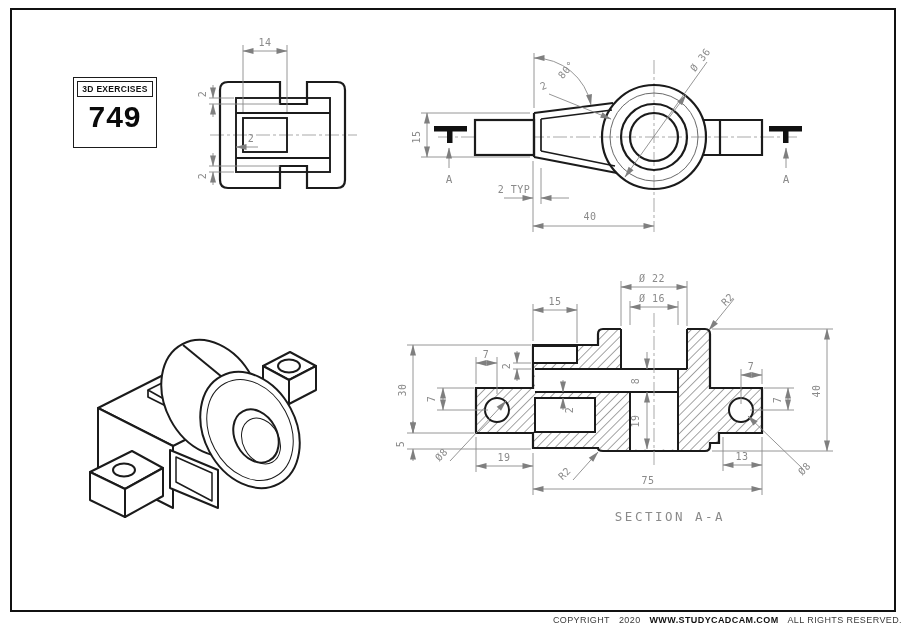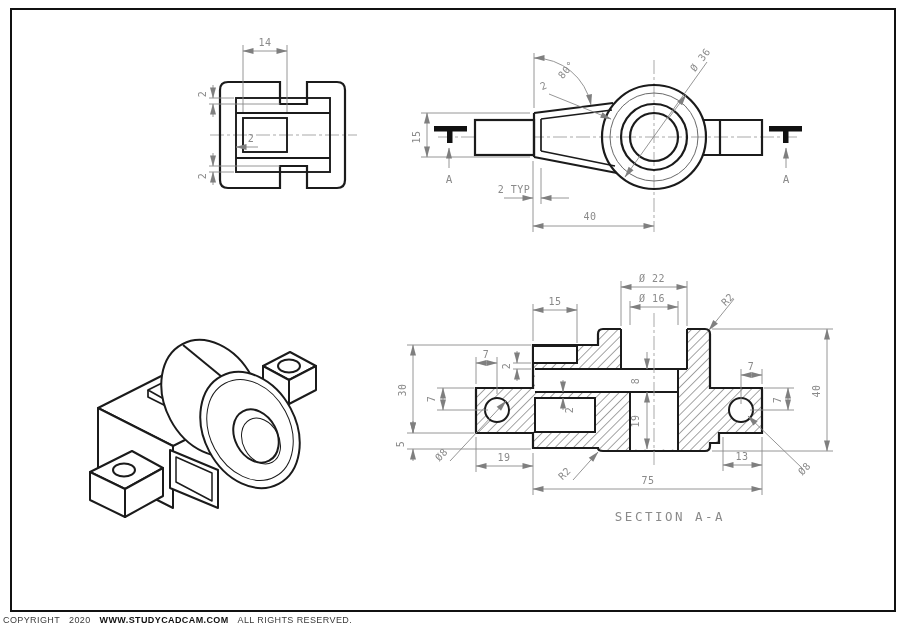--- a/index.html
+++ b/index.html
@@ -5,35 +5,39 @@
   html,body{margin:0;padding:0;background:#fff;}
   .sheet{position:relative;width:905px;height:640px;background:#fff;overflow:hidden;
          font-family:"Liberation Sans",sans-serif;}
   .frame{position:absolute;left:10px;top:8px;width:882px;height:600px;border:2.4px solid #111;}
   .exbox{position:absolute;left:73px;top:77px;width:84px;height:71px;border:1.7px solid #1b1b1b;
          background:#fff;box-sizing:border-box;}
   .exbox .t{margin:3px 3px 0 3px;border:1.3px solid #1b1b1b;font-size:8.5px;letter-spacing:.3px;
             text-align:center;padding:2px 0;color:#111;font-weight:600;}
   .exbox .n{text-align:center;font-size:30px;font-weight:bold;color:#0a0a0a;margin-top:3px;
             letter-spacing:1px;font-family:"Liberation Sans",sans-serif;}
-  .footer{position:absolute;left:0;top:615px;width:905px;text-align:left;font-size:9px;
+  .footer{position:absolute;left:0;top:615px;width:905px;text-align:right;font-size:9px;
           color:#3a3a3a;letter-spacing:.4px;}
   .footer .site{font-weight:bold;color:#101010;}
   .footer span{margin:0 3px;}
   svg text{font-family:"DejaVu Sans Mono",monospace;fill:#8a8a8a;}
   .dimtxt{font-size:10px;letter-spacing:.5px;}
   .sectxt{font-size:12.5px;letter-spacing:2.5px;}
   .atxt{font-size:11px;}
 </style>
 </head>
 <body>
 
 <div class="sheet">
   <div class="frame"></div>
 
+  <div class="exbox">
+    <div class="t">3D EXERCISES</div>
+    <div class="n">749</div>
+  </div>
 
   <svg width="905" height="640" viewBox="0 0 905 640" style="position:absolute;left:0;top:0;">
     <defs>
       <pattern id="hatch" width="6.5" height="6.5" patternUnits="userSpaceOnUse" patternTransform="rotate(45)">
         <line x1="0" y1="0" x2="0" y2="6.5" stroke="#2c2c2c" stroke-width="0.85"></line>
       </pattern>
       <marker id="ar" viewBox="0 0 12 8" refX="11" refY="4" markerWidth="12" markerHeight="8" markerUnits="userSpaceOnUse" orient="auto-start-reverse">
         <path d="M0.5,1 L11.5,4 L0.5,7 Z" fill="#7f7f7f"></path>
       </marker>
     </defs>

